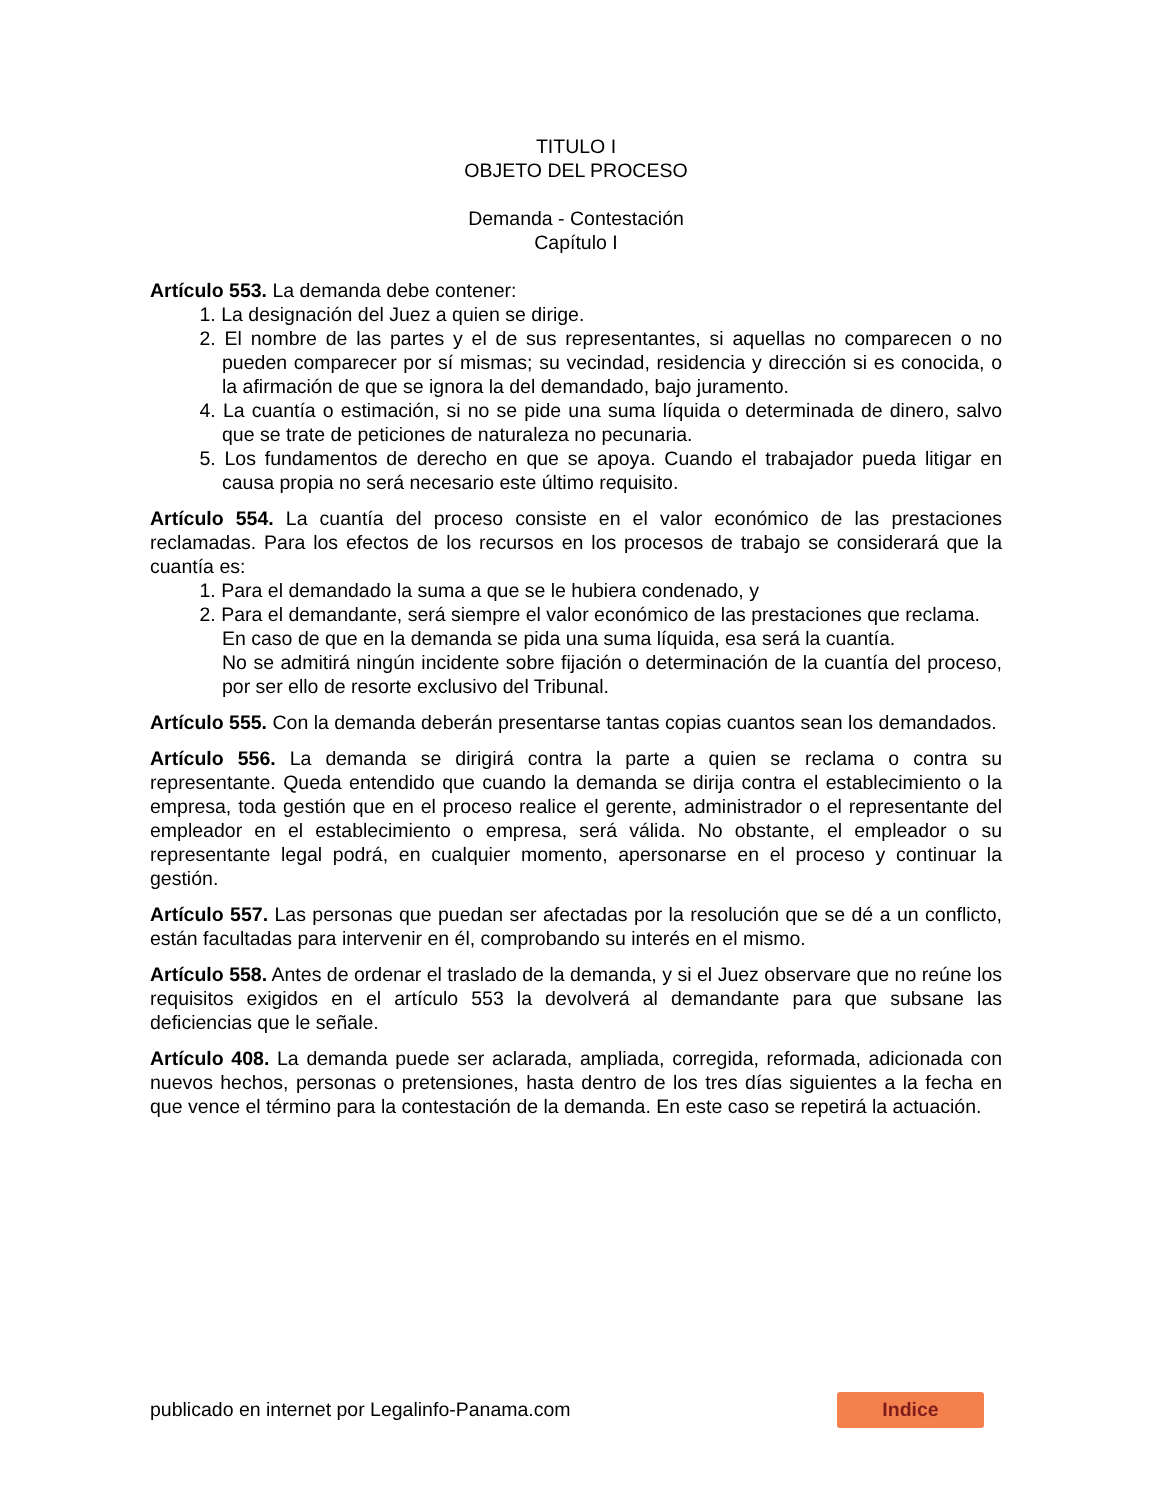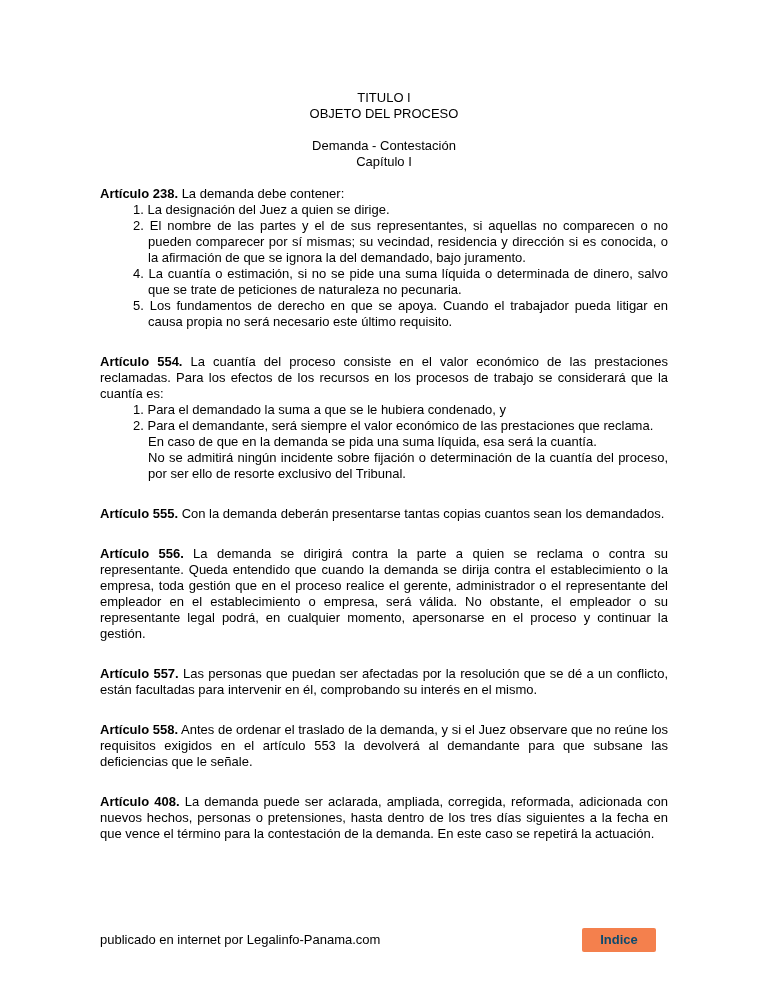--- a/index.html
+++ b/index.html
@@ -16,21 +16,21 @@
   }
   .content {
     position: absolute;
     left: 100px;
     top: 90px;
     width: 568px;
   }
   .heading { text-align: center; font-weight: normal; }
   .heading.chapter { margin-top: 16px; }
   #articles { margin-top: 16px; }
-  .article { margin-top: 24px; }
+  .article { margin-top: 8px; }
   .article:first-child { margin-top: 0; }
   .para { text-align: justify; }
   .label { font-weight: bold; }
   .item {
     padding-left: 48px;
     text-indent: -15px;
     text-align: justify;
   }
   .extra {
     margin-left: 48px;
@@ -41,25 +41,25 @@
     left: 100px;
     top: 928px;
     width: 556px;
     display: flex;
     justify-content: space-between;
     align-items: center;
   }
   .pub-text { font-size: 13px; color: #000000; }
   .index-btn {
     display: block;
-    width: 74px;
+    width: 98px;
     height: 24px;
     line-height: 24px;
     text-align: center;
-    color: #0c4a6e;
+    color: #7f1d1d;
     font-weight: bold;
     font-size: 13px;
     border-radius: 2px;
     text-decoration: none;
     cursor: pointer;
   }
 </style>
 </head>
 <body>
 
@@ -67,21 +67,21 @@
   <div class="heading">
     <div>TITULO I</div>
     <div>OBJETO DEL PROCESO</div>
   </div>
   <div class="heading chapter">
     <div>Demanda - Contestación</div>
     <div>Capítulo I</div>
   </div>
   <div id="articles">
       <div class="article">
-        <p class="para"><span class="label">Artículo 238.</span> La demanda debe contener:</p>
+        <p class="para"><span class="label">Artículo 553.</span> La demanda debe contener:</p>
         <div class="item"><span class="num">1.</span> La designación del Juez a quien se dirige.</div>
         <div class="item"><span class="num">2.</span> El nombre de las partes y el de sus representantes, si aquellas no comparecen o no pueden comparecer por sí mismas; su vecindad, residencia y dirección si es conocida, o la afirmación de que se ignora la del demandado, bajo juramento.</div>
         <div class="item"><span class="num">4.</span> La cuantía o estimación, si no se pide una suma líquida o determinada de dinero, salvo que se trate de peticiones de naturaleza no pecunaria.</div>
         <div class="item"><span class="num">5.</span> Los fundamentos de derecho en que se apoya. Cuando el trabajador pueda litigar en causa propia no será necesario este último requisito.</div>
       </div>
       <div class="article">
         <p class="para"><span class="label">Artículo 554.</span> La cuantía del proceso consiste en el valor económico de las prestaciones reclamadas. Para los efectos de los recursos en los procesos de trabajo se considerará que la cuantía es:</p>
         <div class="item"><span class="num">1.</span> Para el demandado la suma a que se le hubiera condenado, y</div>
         <div class="item"><span class="num">2.</span> Para el demandante, será siempre el valor económico de las prestaciones que reclama.</div>
         <div class="extra">En caso de que en la demanda se pida una suma líquida, esa será la cuantía.</div>

